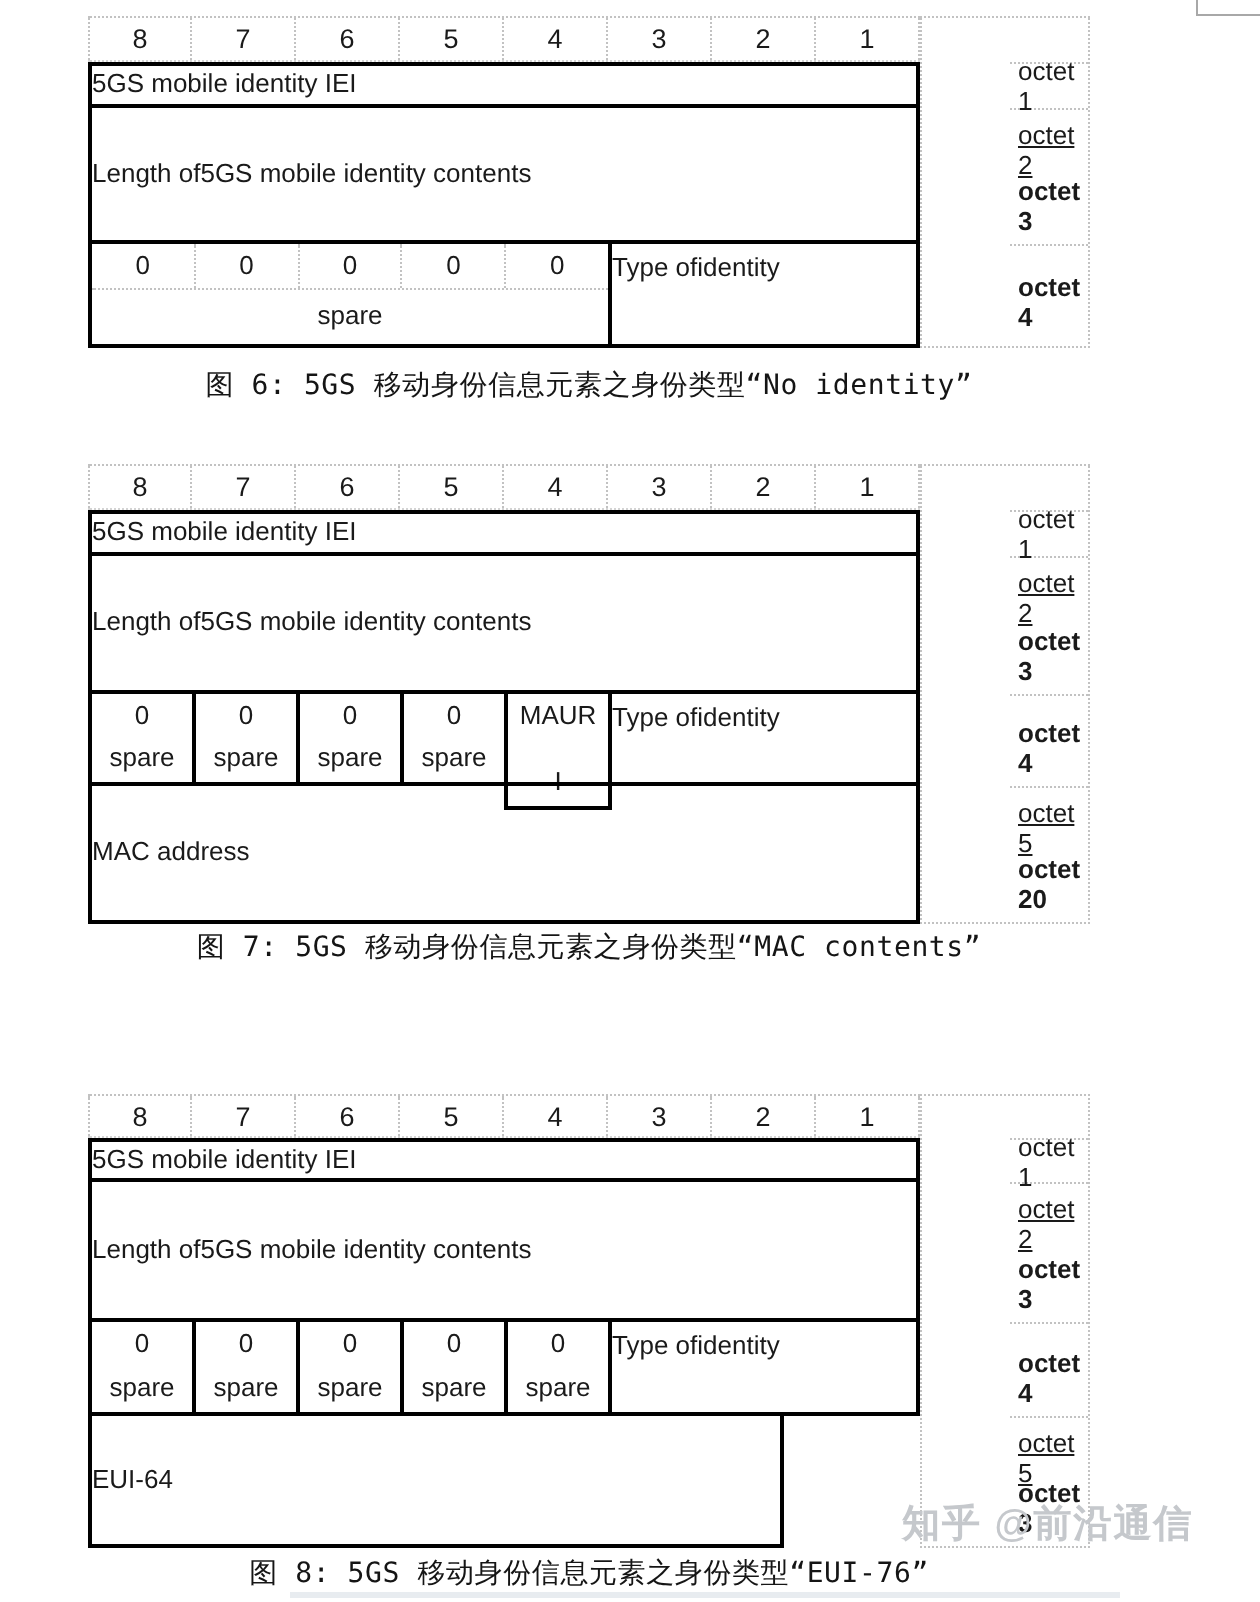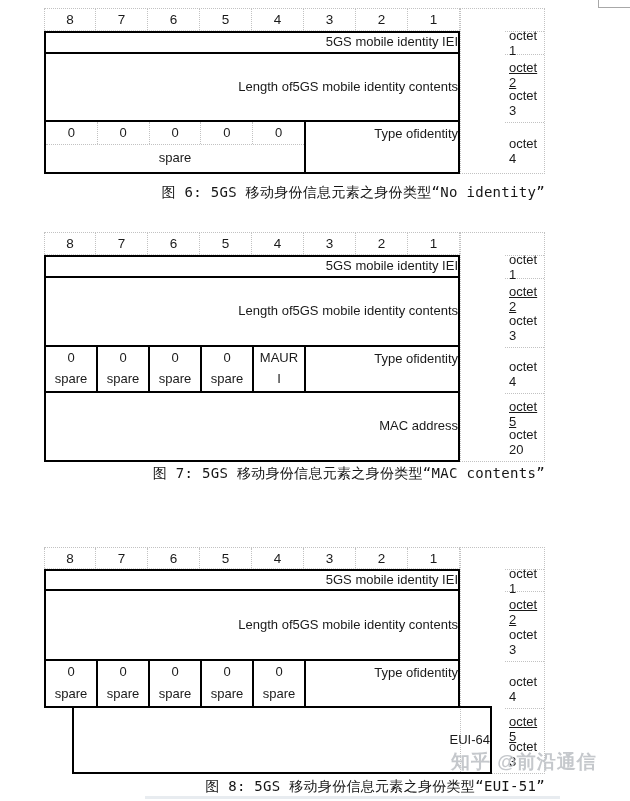--- a/index.html
+++ b/index.html
@@ -15,40 +15,40 @@
     padding-top:3px;border-right:1px dotted #c2c2c2;}
   .bit:first-child{border-left:1px dotted #c2c2c2;}
   
   .octcol{position:absolute;left:416px;top:0;width:85px;box-sizing:border-box;
     border:1px dotted #c2c2c2;display:flex;flex-direction:column;padding-left:44px;}
   .oreg{position:relative;box-sizing:border-box;border-bottom:1px dotted #c2c2c2;
     font-size:13px;}
   .oreg:last-child{border-bottom:none;flex:1;}
   .oreg .mid{position:absolute;left:4px;top:50%;transform:translateY(-50%);}
   .oreg .top{position:absolute;left:4px;top:5px;text-decoration:underline;}
-  .oreg .bot{position:absolute;left:4px;bottom:4px;}
+  .oreg .bot{position:absolute;left:4px;bottom:4px;font-weight:bold;}
   
   .bbox{position:absolute;box-sizing:border-box;border:2px solid #000;
-    display:flex;align-items:center;justify-content:flex-end;text-align:center;
+    display:flex;align-items:center;justify-content:flex-start;text-align:center;
     font-size:13px;line-height:1.25;}
   .bbox.topalign{align-items:flex-start;padding-top:4px;}
   
   .blx{flex-direction:column;align-items:stretch;justify-content:flex-start;padding:0;}
   .zrow{display:flex;height:23px;border-bottom:1px dotted #c2c2c2;box-sizing:border-box;}
   .zc{flex:1;text-align:center;padding-top:3px;border-right:1px dotted #c2c2c2;box-sizing:border-box;}
   .zc:last-child{border-right:none;}
   .sprow{flex:1;display:flex;align-items:center;justify-content:center;}
   
   .sparerow{position:absolute;left:0;display:flex;}
   .scell{width:54px;box-sizing:border-box;border:2px solid #000;margin-left:-2px;
     display:flex;flex-direction:column;justify-content:space-between;
     text-align:center;font-size:13px;padding:3px 0 5px 0;}
   .scell:first-child{margin-left:0;}
   
-  .caption{position:absolute;left:44px;width:501px;text-align:right;
+  .caption{position:absolute;left:44px;width:501px;text-align:center;
     font-family:"DejaVu Sans Mono",monospace;font-size:14px;letter-spacing:.3px;
     color:#151515;white-space:nowrap;}
   
   .cornermark{position:absolute;left:598px;top:0;width:32px;height:8px;
     border-left:1px solid #a8a8a8;border-bottom:1px solid #a8a8a8;box-sizing:border-box;}
   .watermark{position:absolute;left:451px;top:749px;font-size:19px;font-weight:600;
     letter-spacing:1px;color:#c5c8cc;white-space:nowrap;z-index:5;}
   .bottomband{position:absolute;left:145px;top:796px;width:415px;height:3px;
     background:#ccd4dd;opacity:.45;}
 </style>
@@ -145,21 +145,21 @@
       <span>spare</span>
     </div>
     <div class="scell" style="height:48px;">
       <span>0</span>
       <span>spare</span>
     </div>
     <div class="scell" style="height:48px;">
       <span>0</span>
       <span>spare</span>
     </div>
-    <div class="scell" style="height:48px;">
+    <div class="scell" style="height:60px;">
       <span>MAUR</span>
       <span>I</span>
     </div>
   </div>
   <div class="bbox topalign" style="left:260px;top:113px;width:156px;height:48px;">
     <span>Type ofidentity</span>
   </div>
   <div class="bbox" style="left:0;top:159px;width:416px;height:71px;">
     <span>MAC address</span>
   </div>
@@ -218,21 +218,21 @@
       <span>spare</span>
     </div>
     <div class="scell" style="height:49px;">
       <span>0</span>
       <span>spare</span>
     </div>
   </div>
   <div class="bbox topalign" style="left:260px;top:112px;width:156px;height:49px;">
     <span>Type ofidentity</span>
   </div>
-  <div class="bbox" style="left:0;top:159px;width:420px;height:68px;margin-left:28px;">
+  <div class="bbox" style="left:0;top:159px;width:348px;height:68px;">
     <span>EUI-64</span>
   </div>
 </div>
-<div class="caption" style="top:778px;">图 8: 5GS 移动身份信息元素之身份类型“EUI-51”</div>
+<div class="caption" style="top:778px;">图 8: 5GS 移动身份信息元素之身份类型“EUI-76”</div>
 
 <div class="cornermark"></div>
 <div class="watermark">知乎 @前沿通信</div>
 <div class="bottomband"></div>
 
 </body></html>

